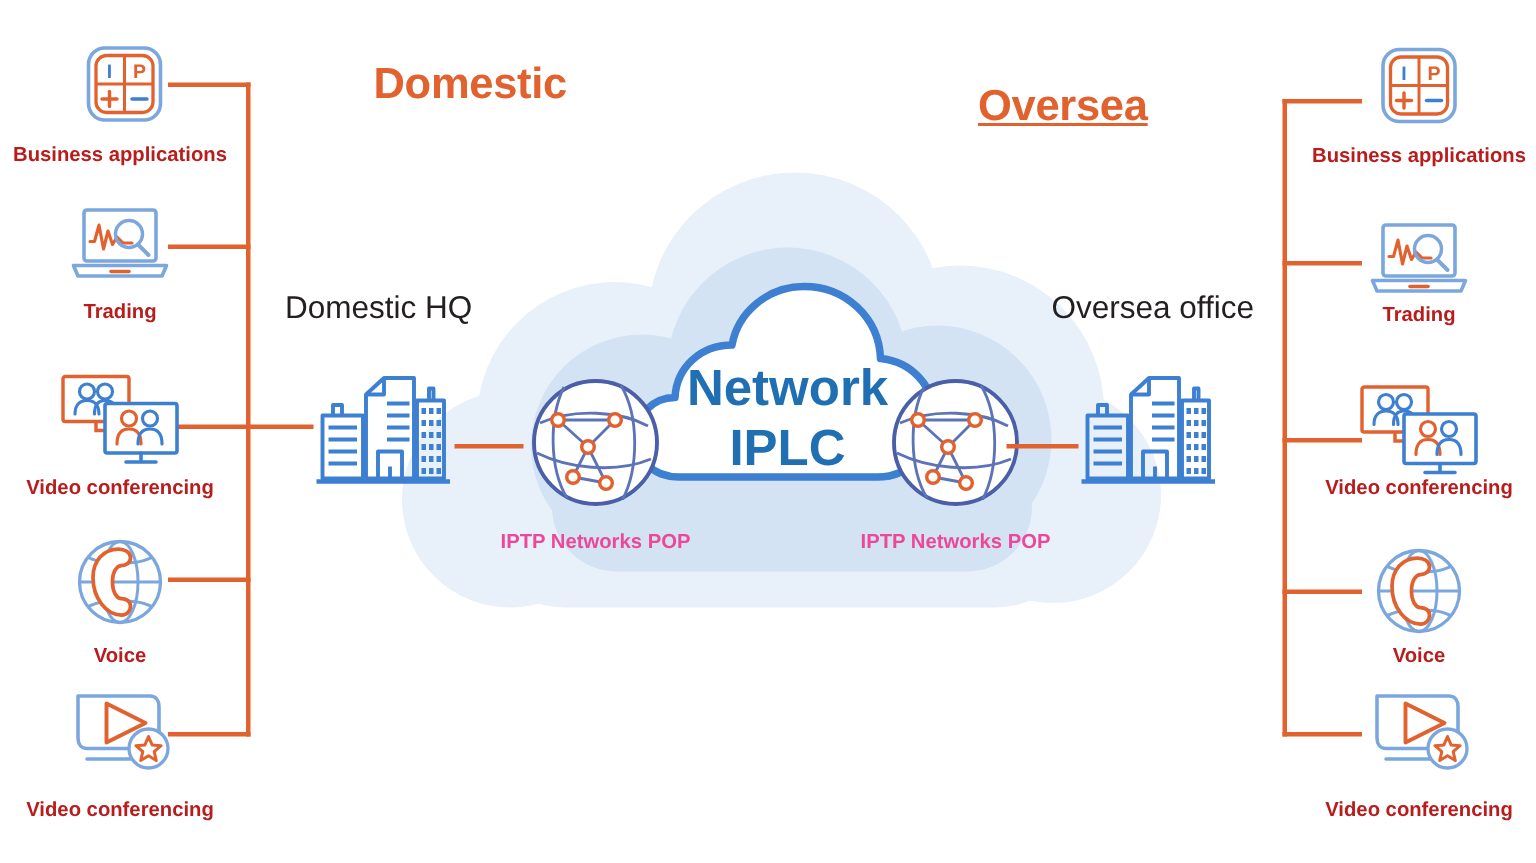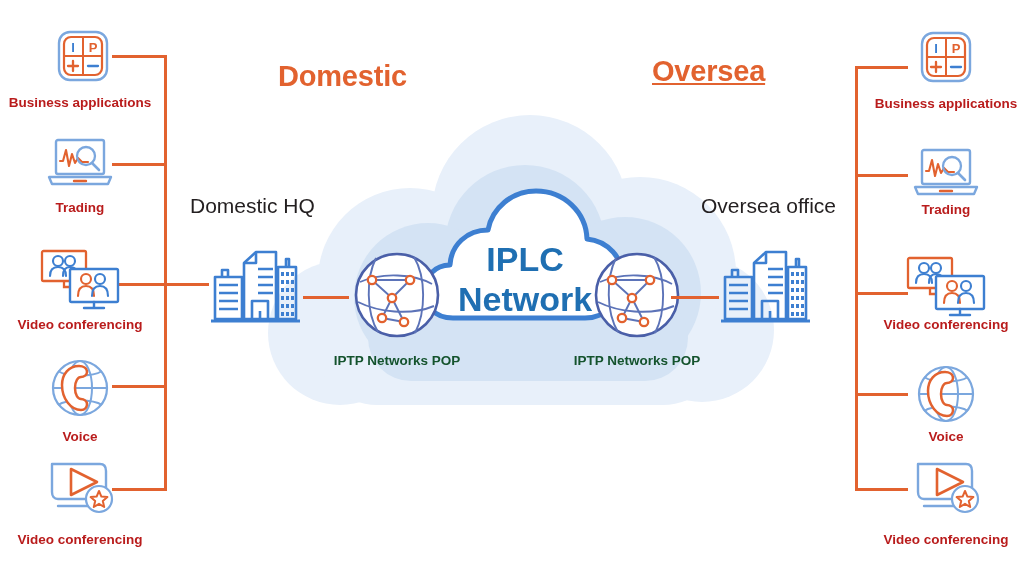--- a/index.html
+++ b/index.html
@@ -36,21 +36,21 @@
   .icon-label {
     font-size: 13.5px;
     font-weight: bold;
     color: #b91c1c;
     text-align: center;
     white-space: nowrap;
   }
   .pop-label {
     font-size: 13.5px;
     font-weight: bold;
-    color: #14532d;
+    color: #ec4899;
     white-space: nowrap;
     text-align: center;
   }
   .cloud-text {
     font-size: 34px;
     font-weight: bold;
     color: #1F6FB2;
     text-align: center;
     line-height: 1.18;
     white-space: nowrap;
@@ -111,22 +111,22 @@
                C31,67 47,52 68,52
                C72,30 92,13 116,13
                C144,13 166,34 167,61
                C188,63 203,80 203,100
                C203,122 187,140 165,140
                Z" fill="#FFFFFF" stroke="#3D7FD1" stroke-width="5" stroke-linejoin="round"></path>
     </svg>
   </div>
 
   <div class="abs cloud-text" style="left:420px; top:239px; width:210px;">
+    <div>Network</div>
     <div>IPLC</div>
-    <div>Network</div>
   </div>
 
   <div class="abs" style="left:352px; top:250px;">
     <svg width="90" height="90" viewBox="0 0 90 90">
       <circle cx="45" cy="45" r="41" fill="#FFFFFF" stroke="#4A5FA8" stroke-width="2.6"></circle>
       <g stroke="#5C73B8" stroke-width="1.9" fill="none">
         <path d="M8,32 C30,22 62,24 80,34"></path>
         <path d="M6,52 C26,62 58,66 82,56"></path>
         <path d="M24,8 C14,28 14,62 26,82"></path>
         <path d="M62,7 C74,27 74,62 63,83"></path>
@@ -166,21 +166,21 @@
         <circle cx="40" cy="48" r="4.2"></circle>
         <circle cx="30" cy="68" r="4.2"></circle>
         <circle cx="52" cy="72" r="4.2"></circle>
       </g>
     </svg>
   </div>
 
   <div class="abs pop-label" style="left:297px; top:353px; width:200px;">IPTP Networks POP</div>
   <div class="abs pop-label" style="left:537px; top:353px; width:200px;">IPTP Networks POP</div>
 
-  <div class="abs region-title" style="left:249px; top:60px;margin-left:29px;">Domestic</div>
+  <div class="abs region-title" style="left:249px; top:40px;">Domestic</div>
   <div class="abs region-title" style="left:652px; top:55px;text-decoration:underline;">Oversea</div>
 
   <div class="abs site-label" style="left:701px; top:194px;">Oversea office</div>
   <div class="abs site-label" style="left:190px; top:194px;">Domestic HQ</div>
 
   <div class="abs" style="left:208px; top:245px;">
     <svg width="94" height="80" viewBox="0 0 94 80">
       <g fill="none" stroke="#3D7FD1" stroke-width="2.6" stroke-linejoin="round">
 
         <path d="M7,32 L7,74 L34,74 L34,32 Z"></path>

